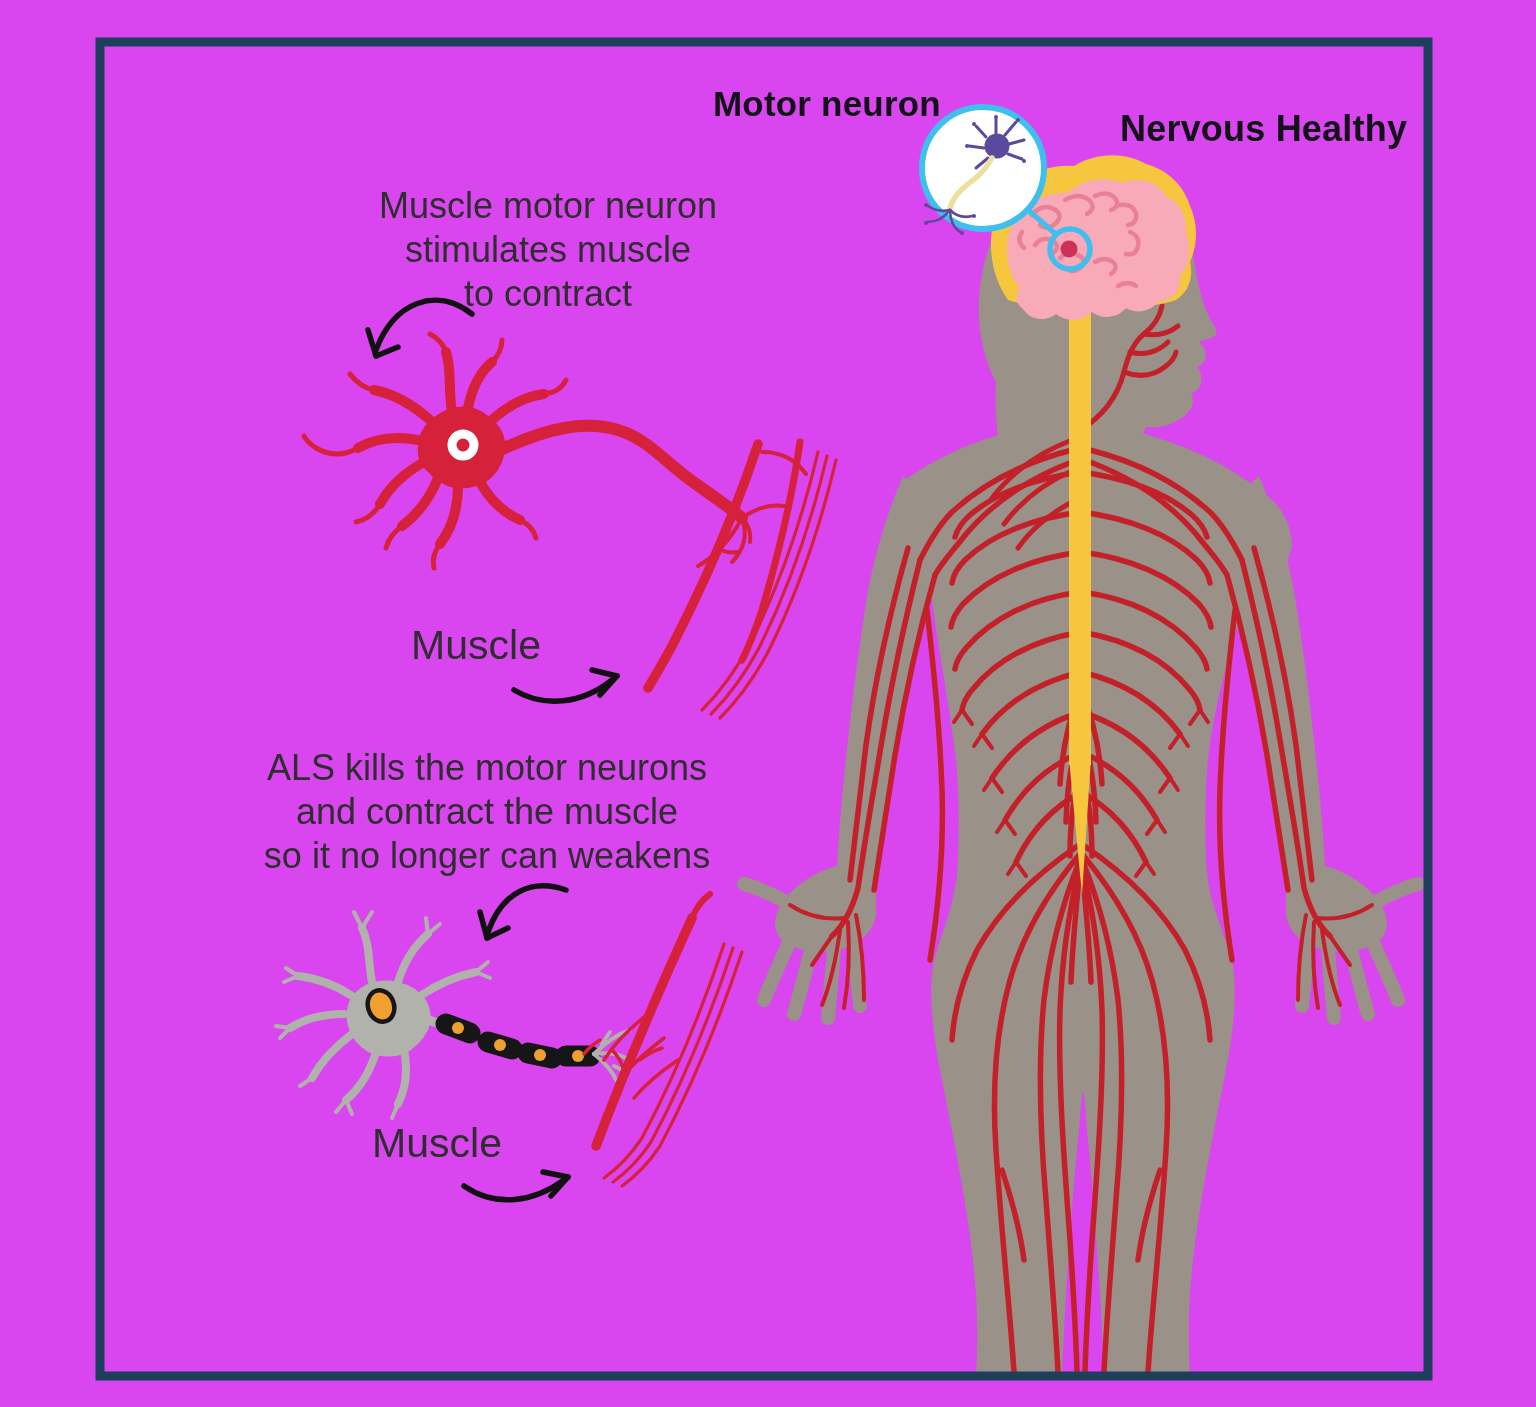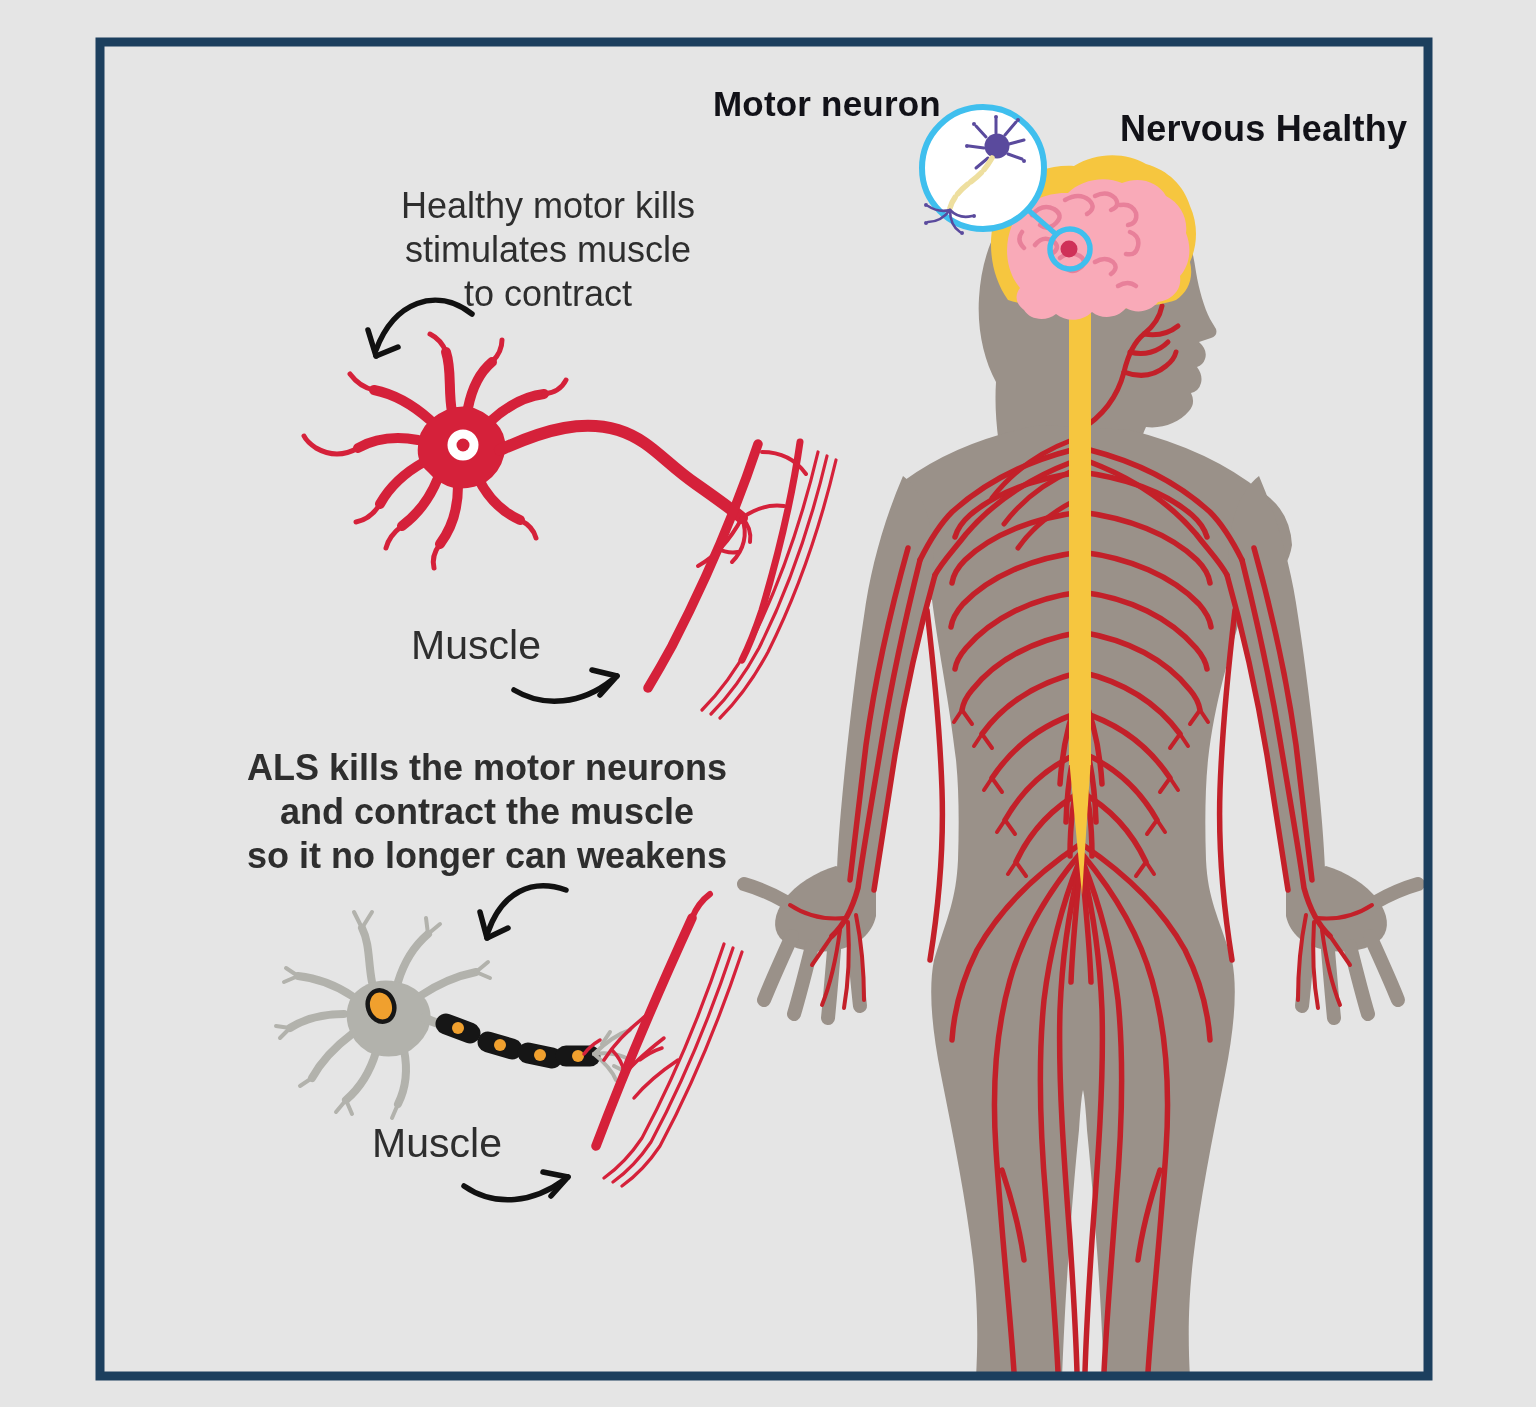--- a/index.html
+++ b/index.html
@@ -1,16 +1,16 @@
 <!DOCTYPE html>
 <html><head>
 <meta charset="utf-8">
 <style>
   html,body{margin:0;padding:0;background:#ffffff;}
-  .stage{position:relative;width:1536px;height:1407px;background:#e5e5e5;overflow:hidden;
+  .stage{position:relative;width:1536px;height:1407px;background:#d946ef;overflow:hidden;
          font-family:"Liberation Sans", sans-serif;}
   .stage svg{position:absolute;left:0;top:0;}
   .t{position:absolute;white-space:nowrap;color:#2f2f2f;}
   .title{font-weight:700;color:#121218;font-size:35px;letter-spacing:0.2px;}
   .caption{font-size:36px;line-height:44px;text-align:center;transform:translateX(-50%);color:#2e2e2e;}
   .muscle{font-size:41px;color:#2e2e2e;transform:translateX(-50%);}
 </style>
 </head>
 <body>
 
@@ -317,26 +317,26 @@
     </g>
   </g>
 
   <rect x="100" y="42" width="1328" height="1334" fill="none" stroke="#1c3f5e" stroke-width="9"></rect>
 </svg>
 
 <div class="t title" style="left:713px;top:84px;">Motor neuron</div>
 <div class="t title" style="left:1120px;top:108px;font-size:36px;">Nervous Healthy</div>
 
 <div class="t caption" style="left:548px;top:184px;">
-  <div>Healthy motor kills</div>
+  <div>Muscle motor neuron</div>
   <div>stimulates muscle</div>
   <div>to contract</div>
 </div>
 
-<div class="t caption" style="left:487px;top:746px;font-weight:bold;">
+<div class="t caption" style="left:487px;top:746px;">
   <div>ALS kills the motor neurons</div>
   <div>and contract the muscle</div>
   <div>so it no longer can weakens</div>
 </div>
 
 <div class="t muscle" style="left:476px;top:622px;">Muscle</div>
 <div class="t muscle" style="left:437px;top:1120px;">Muscle</div>
 
 </div>
 

